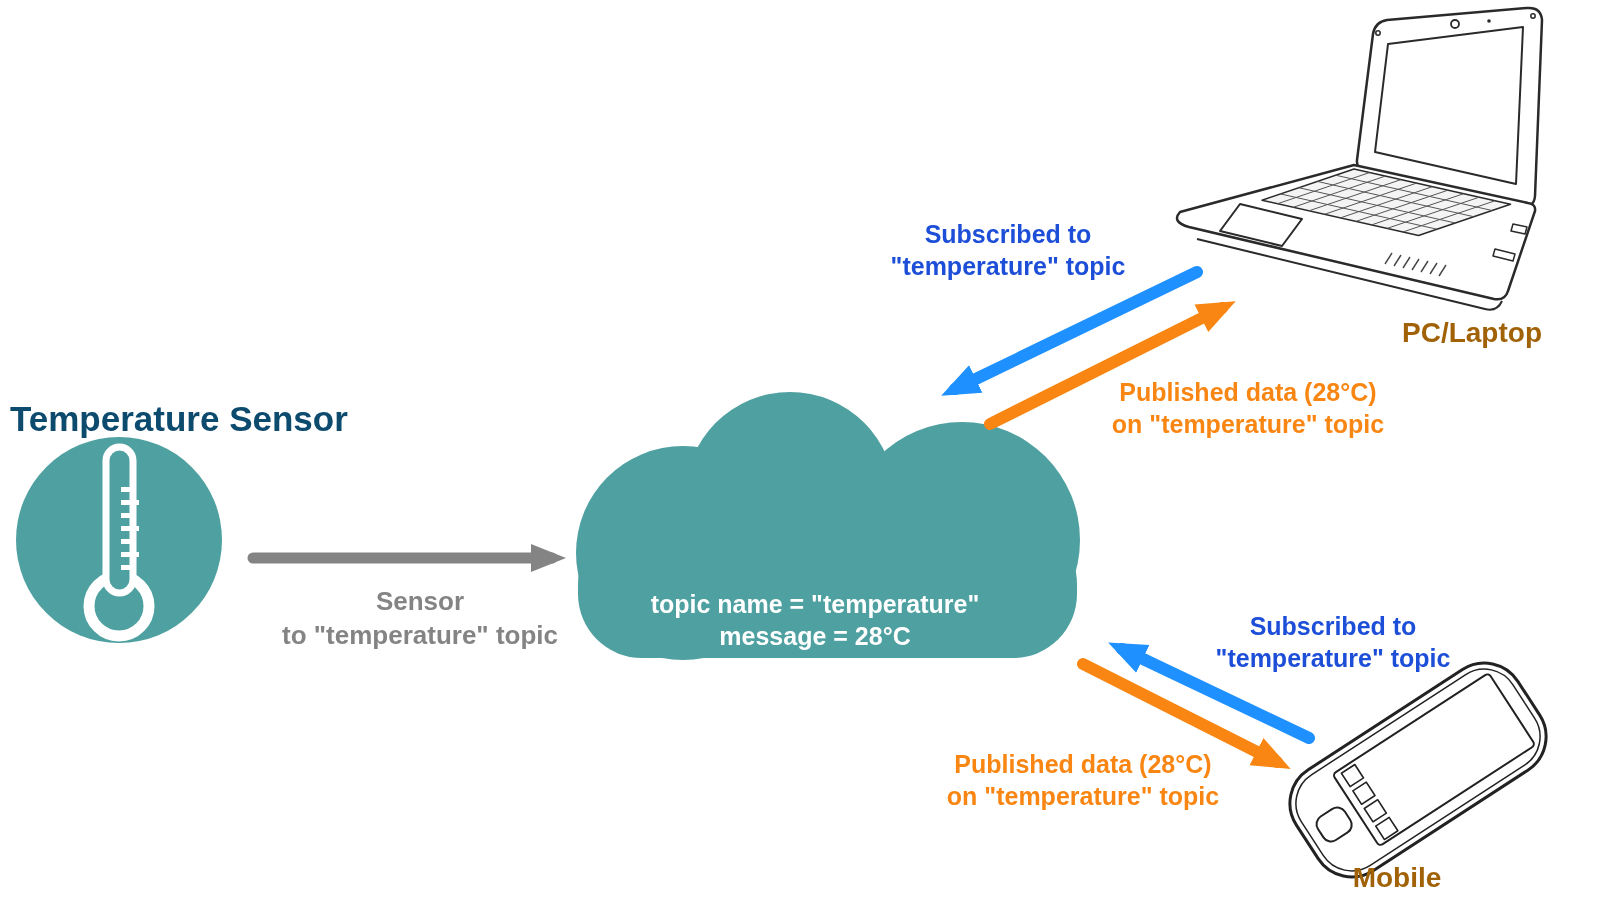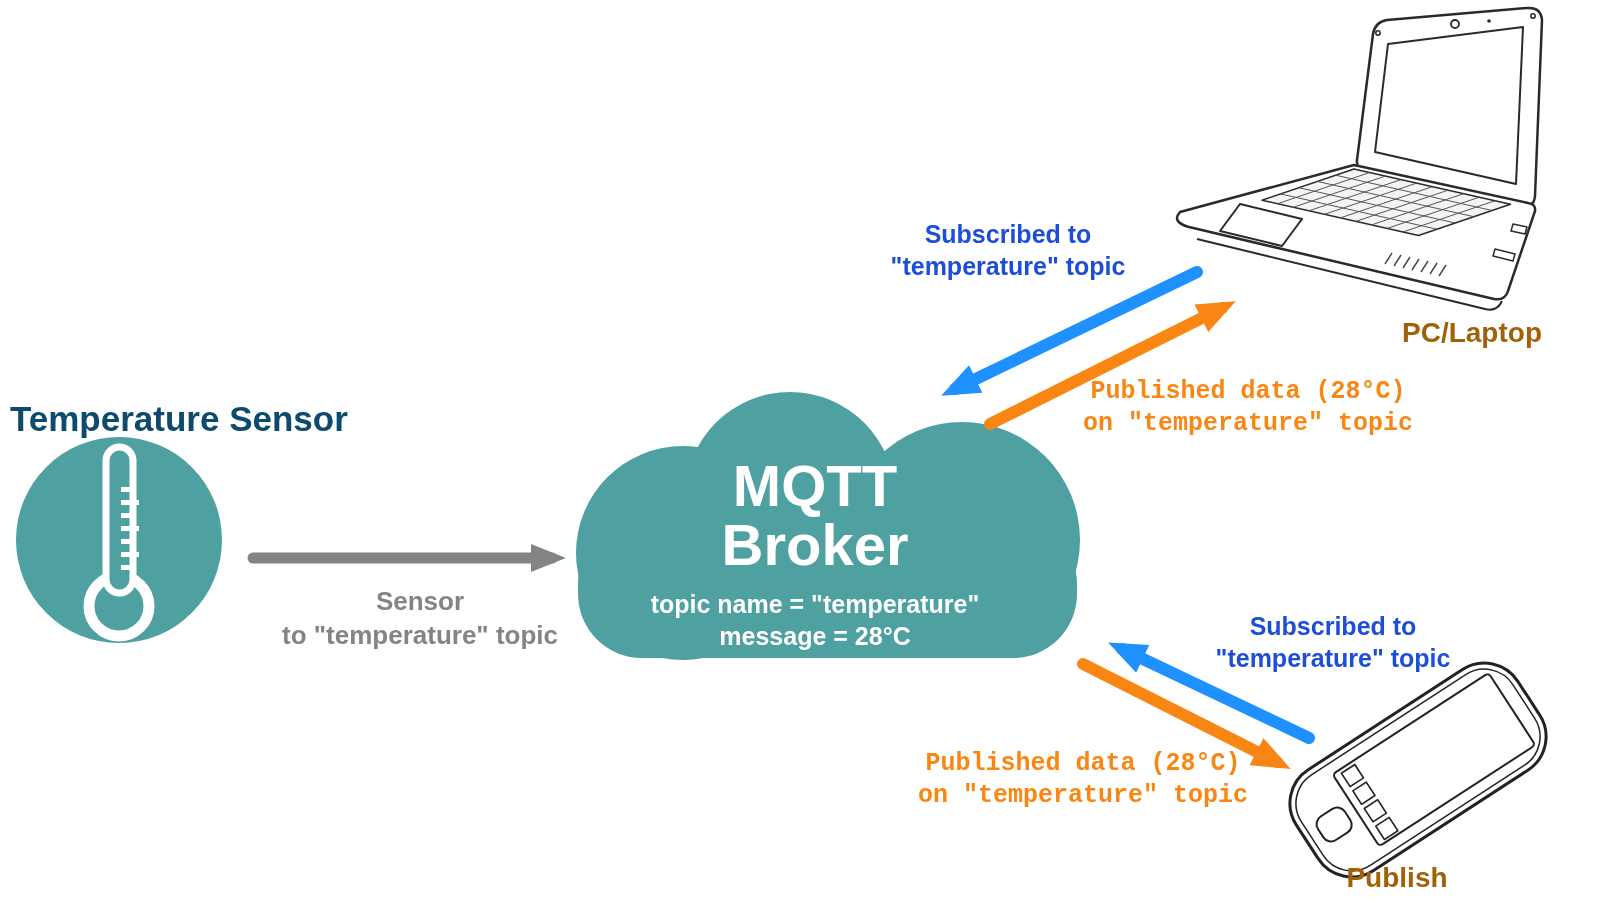--- a/index.html
+++ b/index.html
@@ -5,21 +5,21 @@
   html,body{margin:0;padding:0;background:#fff;}
   .stage{
     position:relative;width:1599px;height:903px;background:#ffffff;overflow:hidden;
     font-family:"Liberation Sans", sans-serif;
   }
   .stage svg{position:absolute;left:0;top:0;}
   .label{position:absolute;font-weight:bold;text-align:center;white-space:nowrap;}
   .black-label{color:#a16207;}
   .gray-label{color:#848484;}
   .blue-label{color:#1d4ed8;}
-  .orange-label{color:#F98613;font-family:Liberation Mono, monospace;}
+  .orange-label{color:#F98613;}
   .white-label{color:#ffffff;}
   .sensor-title{left:10px;top:399px;font-size:35px;text-align:left;color:#0c4a6e;}
   .publish-flow-label{left:200px;top:584px;width:440px;font-size:26px;line-height:34px;}
   .broker-title{left:615px;top:456px;width:400px;font-size:58px;line-height:59px;letter-spacing:0px;}
   .broker-sub{left:590px;top:588px;width:450px;font-size:25px;line-height:32px;}
   .pc-subscribed{left:838px;top:218px;width:340px;font-size:25px;line-height:32px;}
   .pc-published{left:1078px;top:376px;width:340px;font-size:25px;line-height:32px;}
   .mobile-subscribed{left:1163px;top:610px;width:340px;font-size:25px;line-height:32px;}
   .mobile-published{left:913px;top:748px;width:340px;font-size:25px;line-height:32px;}
   .pc-label{left:1362px;top:317px;width:220px;font-size:28px;}
@@ -136,24 +136,20 @@
     <line x1="1083" y1="664" x2="1277" y2="762" stroke="#F98613" stroke-width="12" stroke-linecap="round" marker-end="url(#head-orange)"></line>
   </svg>
 
   <div class="label sensor-title">Temperature Sensor</div>
 
   <div class="label gray-label publish-flow-label">
     <div>Sensor</div>
     <div>to "temperature" topic</div>
   </div>
 
-  <div class="label white-label broker-title">
-    <div>MQTT</div>
-    <div>Broker</div>
-  </div>
 
   <div class="label white-label broker-sub">
     <div>topic name = "temperature"</div>
     <div>message = 28°C</div>
   </div>
 
   <div class="label blue-label pc-subscribed">
     <div>Subscribed to</div>
     <div>"temperature" topic</div>
   </div>
@@ -167,15 +163,15 @@
     <div>Subscribed to</div>
     <div>"temperature" topic</div>
   </div>
 
   <div class="label orange-label mobile-published">
     <div>Published data (28°C)</div>
     <div>on "temperature" topic</div>
   </div>
 
   <div class="label black-label pc-label">PC/Laptop</div>
-  <div class="label black-label mobile-label">Publish</div>
+  <div class="label black-label mobile-label">Mobile</div>
 
 </div>
 
 </body></html>

